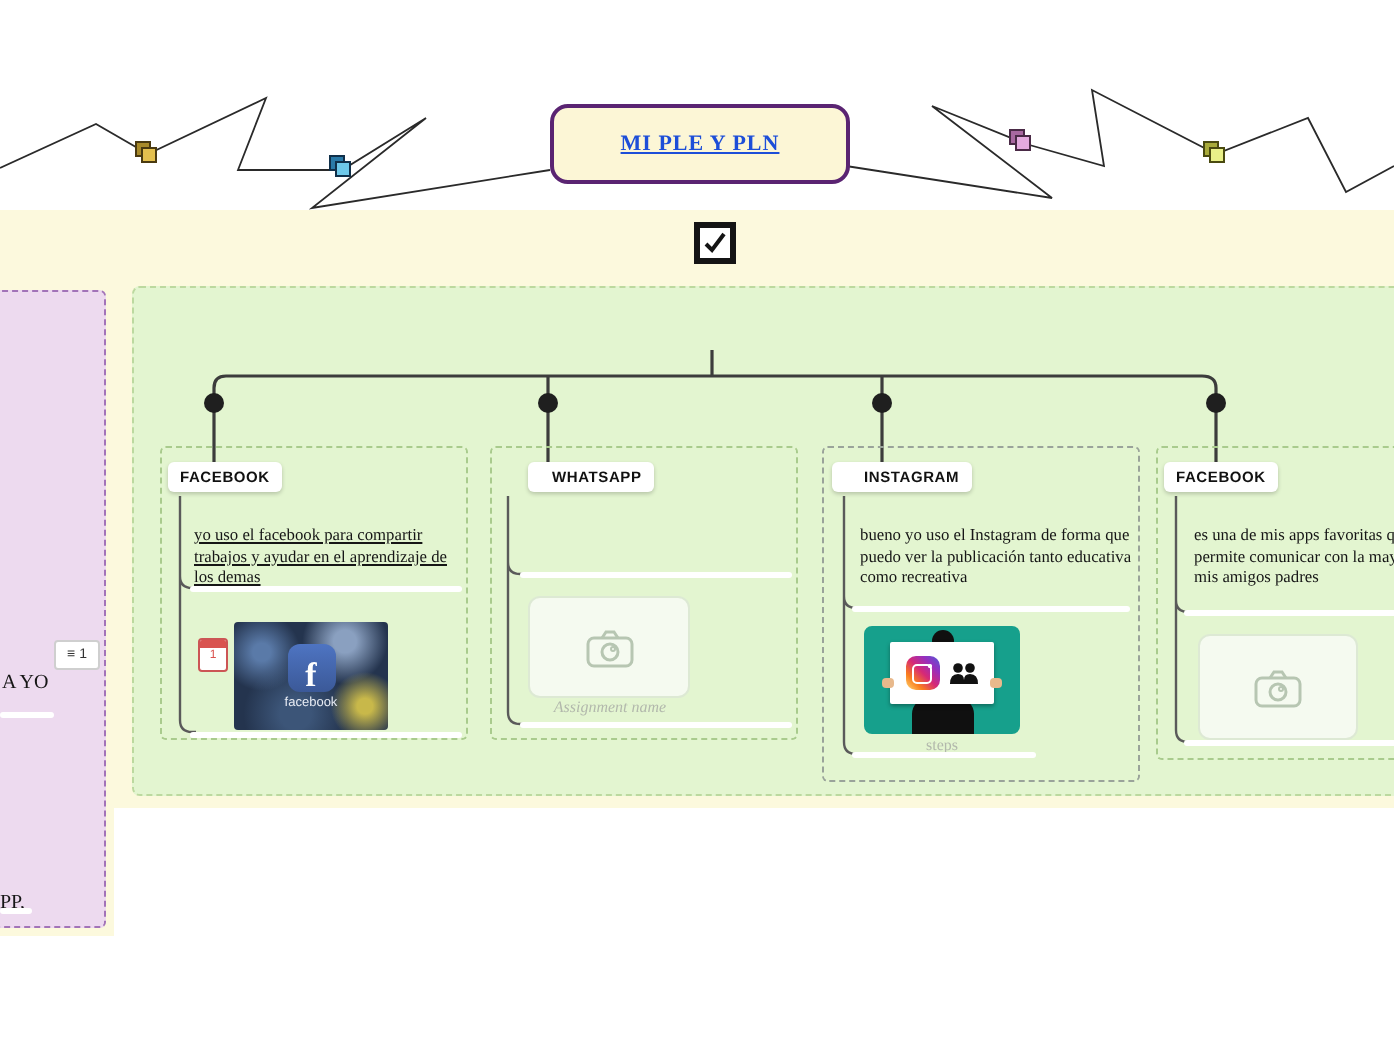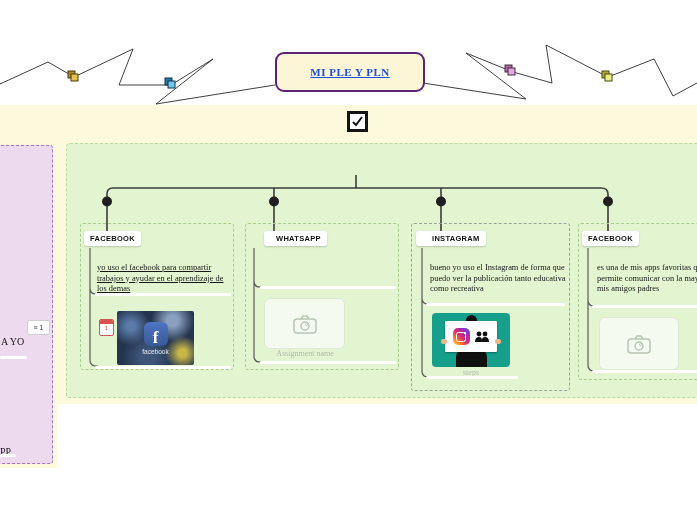--- a/index.html
+++ b/index.html
@@ -150,21 +150,21 @@
     <span>WHATSAPP</span></div>
   <div class="abs u" style="left:260px;top:286px;width:136px;"></div>
   <div class="abs placeholder" style="left:264px;top:298px;width:79px;height:49px;">
     <svg width="26" height="22" style="position:static;">
       <rect x="2" y="6" width="22" height="14" rx="3" fill="none" stroke="#b7c6b2" stroke-width="1.5"></rect>
       <path d="M9,6 L11,3 L15,3 L17,6" fill="none" stroke="#b7c6b2" stroke-width="1.5"></path>
       <circle cx="13" cy="13" r="4" fill="none" stroke="#b7c6b2" stroke-width="1.5"></circle>
       <circle cx="14.5" cy="11.5" r="1" fill="none" stroke="#b7c6b2" stroke-width="1"></circle>
     </svg>
   </div>
-  <div class="abs caption" style="left:255px;top:349px;width:100px;">Assignment name</div>
+  <div class="abs caption" style="left:255px;top:349px;width:100px;font-style:italic;">Assignment name</div>
   <div class="abs u" style="left:260px;top:361px;width:136px;"></div>
 
   <div class="abs child-panel selected" style="left:411px;top:223px;width:157px;height:166px;"></div>
   <div class="abs node-label" style="left:416px;top:231px;padding-left:16px;">
     <span>INSTAGRAM</span></div>
   <div class="abs note" style="left:430px;top:263px;width:136px;"><span>bueno yo uso el Instagram de forma que puedo ver la publicación tanto educativa como recreativa</span></div>
   <div class="abs u" style="left:426px;top:303px;width:139px;"></div>
   <div class="abs ig-photo">
     <div class="ig-head"></div>
     <div class="ig-body"></div>

